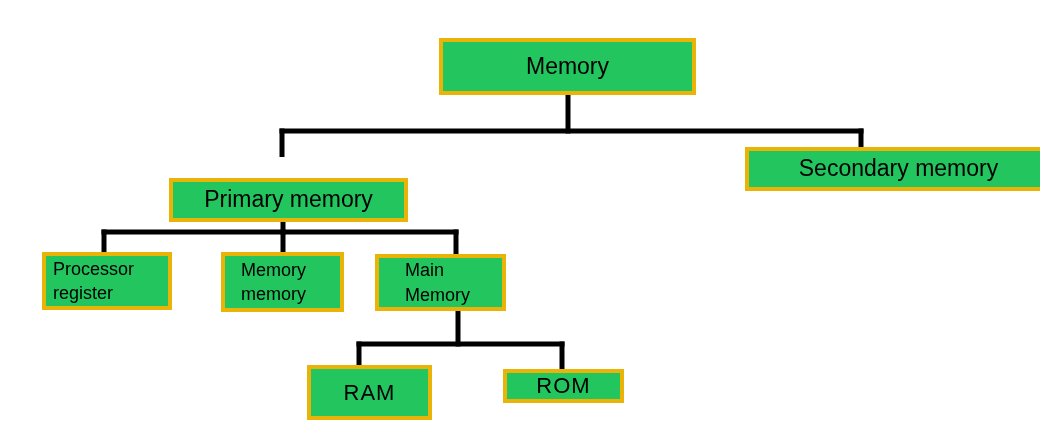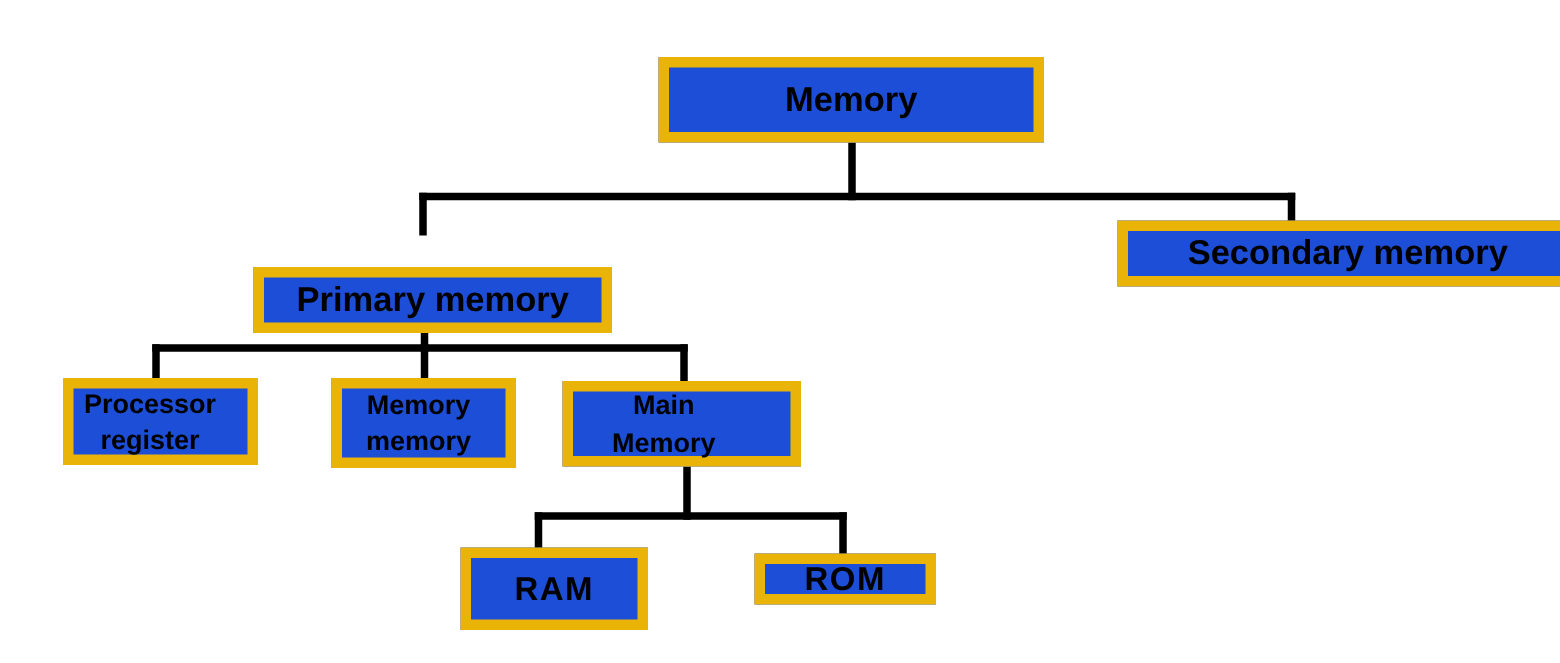--- a/index.html
+++ b/index.html
@@ -22,50 +22,50 @@
     width: 1040px;
     height: 442px;
   }
   #connectors line {
     stroke: #000000;
     stroke-width: 5;
   }
   .node {
     position: absolute;
     box-sizing: border-box;
-    border: 7px solid #eab308;
-    background: #1d4ed8;
+    border: 4px solid #eab308;
+    background: #22c55e;
     color: #000000;
-    font-weight: bold;
+    font-weight: normal;
     display: flex;
     align-items: center;
   }
   .node-label {
     white-space: pre-line;
     line-height: 1.35;
   }
   .node.center {
     justify-content: center;
     text-align: center;
   }
   .node.left {
     justify-content: flex-start;
-    text-align: center;
+    text-align: left;
   }
   .lvl-big  { font-size: 23px; }
   .lvl-mid  { font-size: 18px; }
   .lvl-leaf { font-size: 22px; letter-spacing: 1px; }
 
   
   #box-memory            { left: 439px; top: 38px;  width: 257px; height: 57px; }
   #box-primary-memory    { left: 169px; top: 154px; width: 239px; height: 44px; margin-top: 24px; }
   #box-secondary-memory  { left: 745px; top: 147px; width: 307px; height: 44px; }
   #box-processor-register{ left: 42px;  top: 252px; width: 130px; height: 58px; padding-left: 7px; }
   #box-cache-memory      { left: 221px; top: 252px; width: 123px; height: 60px; padding-left: 16px; }
-  #box-main-memory       { left: 375px; top: 254px; width: 159px; height: 57px; padding-left: 26px; }
+  #box-main-memory       { left: 375px; top: 254px; width: 131px; height: 57px; padding-left: 26px; }
   #box-ram               { left: 307px; top: 365px; width: 125px; height: 55px; }
   #box-rom               { left: 503px; top: 369px; width: 121px; height: 34px; }
 </style>
 </head>
 <body>
 
 <div id="diagram">
 
   <svg id="connectors" viewBox="0 0 1040 442" xmlns="http://www.w3.org/2000/svg">
 

